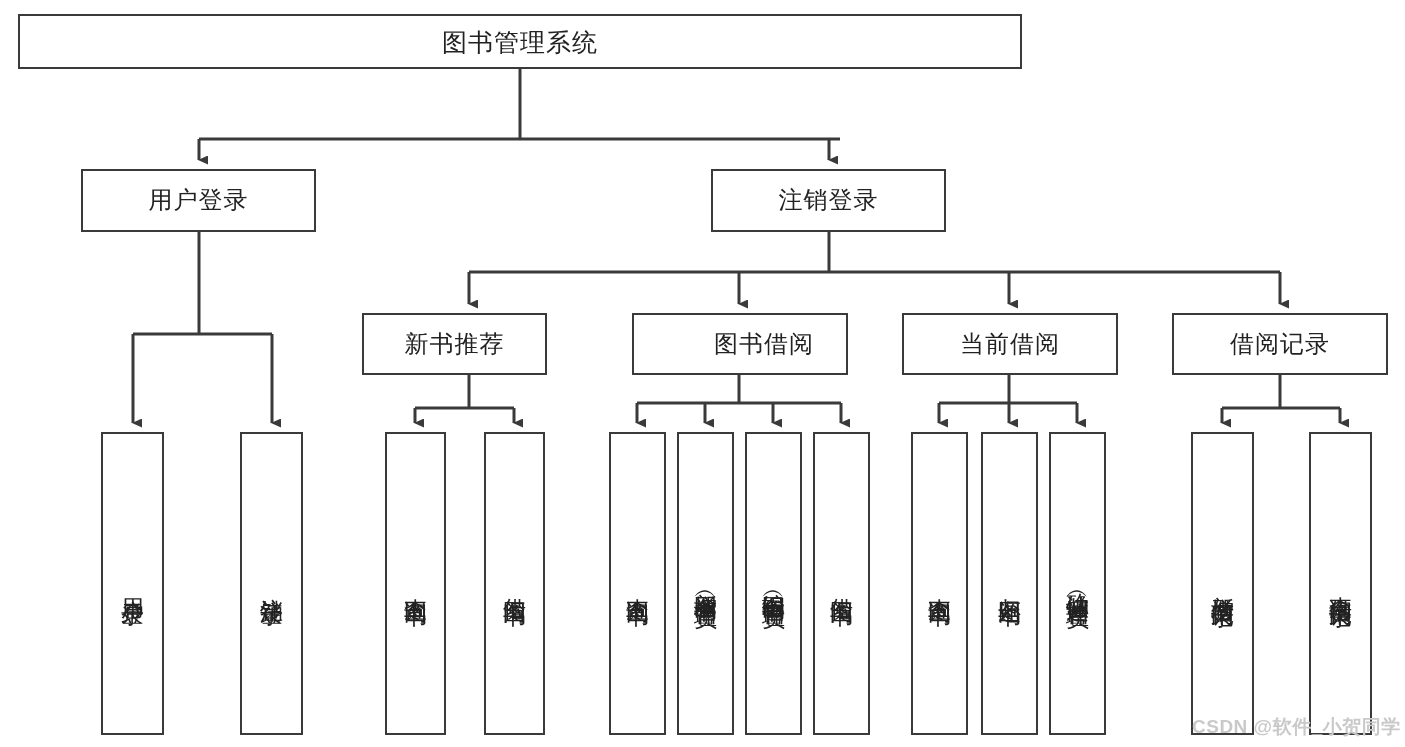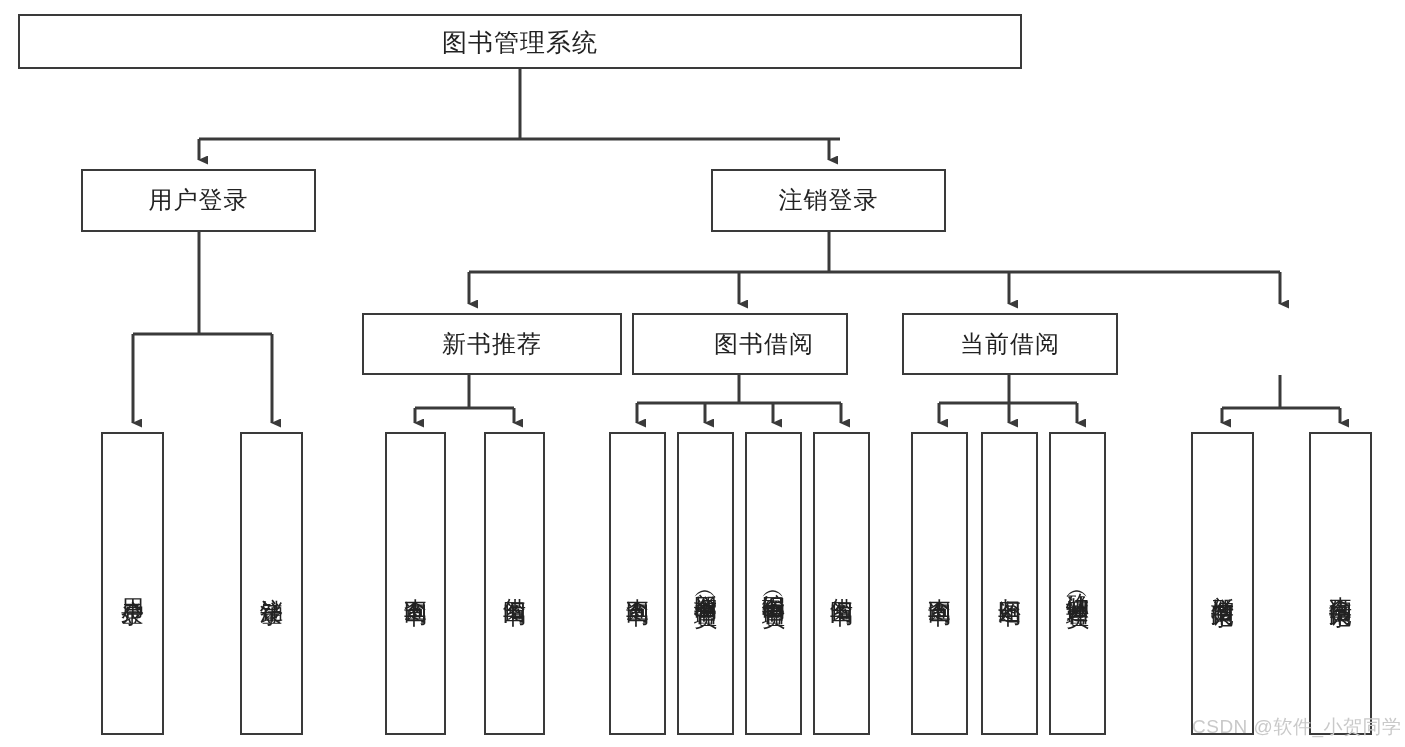--- a/index.html
+++ b/index.html
@@ -54,20 +54,21 @@
   .node.root {
     font-size: 25px;
   }
   .watermark {
     position: absolute;
     color: #c9c9c9;
     font-size: 19px;
     white-space: nowrap;
     user-select: none;
     letter-spacing: 0.5px;
+    font-weight: bold;
   }
 </style>
 </head>
 <body>
 
 <div id="canvas">
 
   <svg id="edges" viewBox="0 0 1405 747" xmlns="http://www.w3.org/2000/svg">
     <defs>
       <marker id="arrowhead" markerWidth="9" markerHeight="10" refX="4.5" refY="9" orient="auto" markerUnits="userSpaceOnUse">
@@ -116,23 +117,24 @@
       <path d="M1222,408 L1222,423" marker-end="url(#arrowhead)"></path>
       <path d="M1340,408 L1340,423" marker-end="url(#arrowhead)"></path>
     </g>
   </svg>
 
   <div class="node horizontal root" id="node-root" style="left: 18px; top: 14px; width: 1004px; height: 55px;">图书管理系统</div>
 
   <div class="node horizontal" id="node-l2-0" style="left: 81px; top: 169px; width: 235px; height: 63px;">用户登录</div>
   <div class="node horizontal" id="node-l2-1" style="left: 711px; top: 169px; width: 235px; height: 63px;">注销登录</div>
 
-  <div class="node horizontal" id="node-l3-0" style="left: 362px; top: 313px; width: 260px; height: 62px;">新书推荐</div>
+  <div class="node horizontal" id="node-l3-0" style="left: 362px; top: 313px; width: 185px; height: 62px;">新书推荐</div>
   <div class="node horizontal" id="node-l3-1" style="left: 632px; top: 313px; width: 216px; height: 62px; padding-left: 48px;">图书借阅</div>
   <div class="node horizontal" id="node-l3-2" style="left: 902px; top: 313px; width: 216px; height: 62px; text-align: center;">当前借阅</div>
+  <div class="node horizontal" id="node-l3-3" style="left: 1172px; top: 313px; width: 216px; height: 62px;">借阅记录</div>
 
   <div class="node vertical" id="node-leaf-0" style="left: 101px; top: 432px; width: 63px; height: 303px;">用户登录</div>
   <div class="node vertical" id="node-leaf-1" style="left: 240px; top: 432px; width: 63px; height: 303px;">注销登录</div>
   <div class="node vertical" id="node-leaf-2" style="left: 385px; top: 432px; width: 61px; height: 303px;">查询图书</div>
   <div class="node vertical" id="node-leaf-3" style="left: 484px; top: 432px; width: 61px; height: 303px;">借阅图书</div>
   <div class="node vertical" id="node-leaf-4" style="left: 609px; top: 432px; width: 57px; height: 303px;">查询图书</div>
   <div class="node vertical" id="node-leaf-5" style="left: 677px; top: 432px; width: 57px; height: 303px;">新增图书（管理员）</div>
   <div class="node vertical" id="node-leaf-6" style="left: 745px; top: 432px; width: 57px; height: 303px;">编辑图书（管理员）</div>
   <div class="node vertical" id="node-leaf-7" style="left: 813px; top: 432px; width: 57px; height: 303px;">借阅图书</div>
   <div class="node vertical" id="node-leaf-8" style="left: 911px; top: 432px; width: 57px; height: 303px;">查询图书</div>

